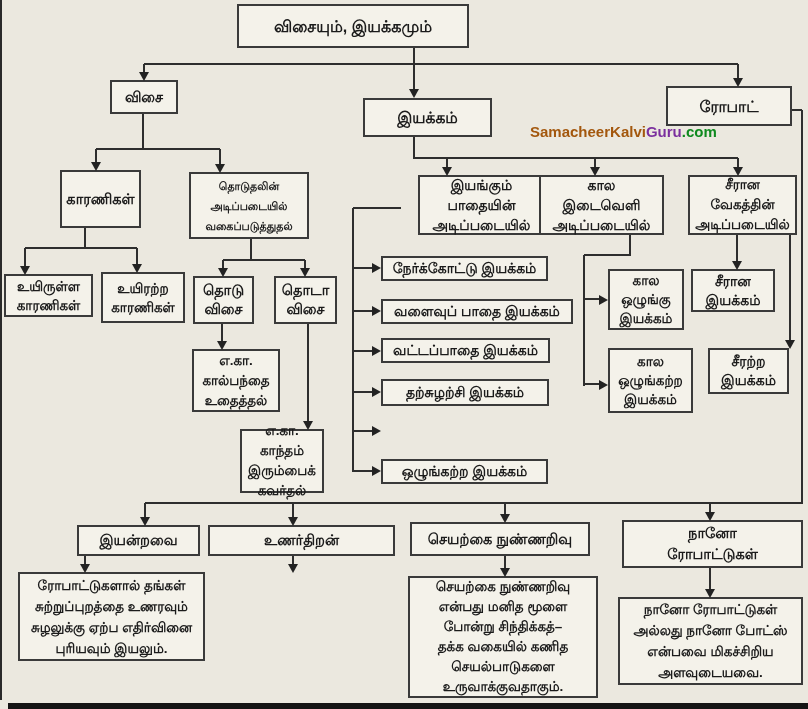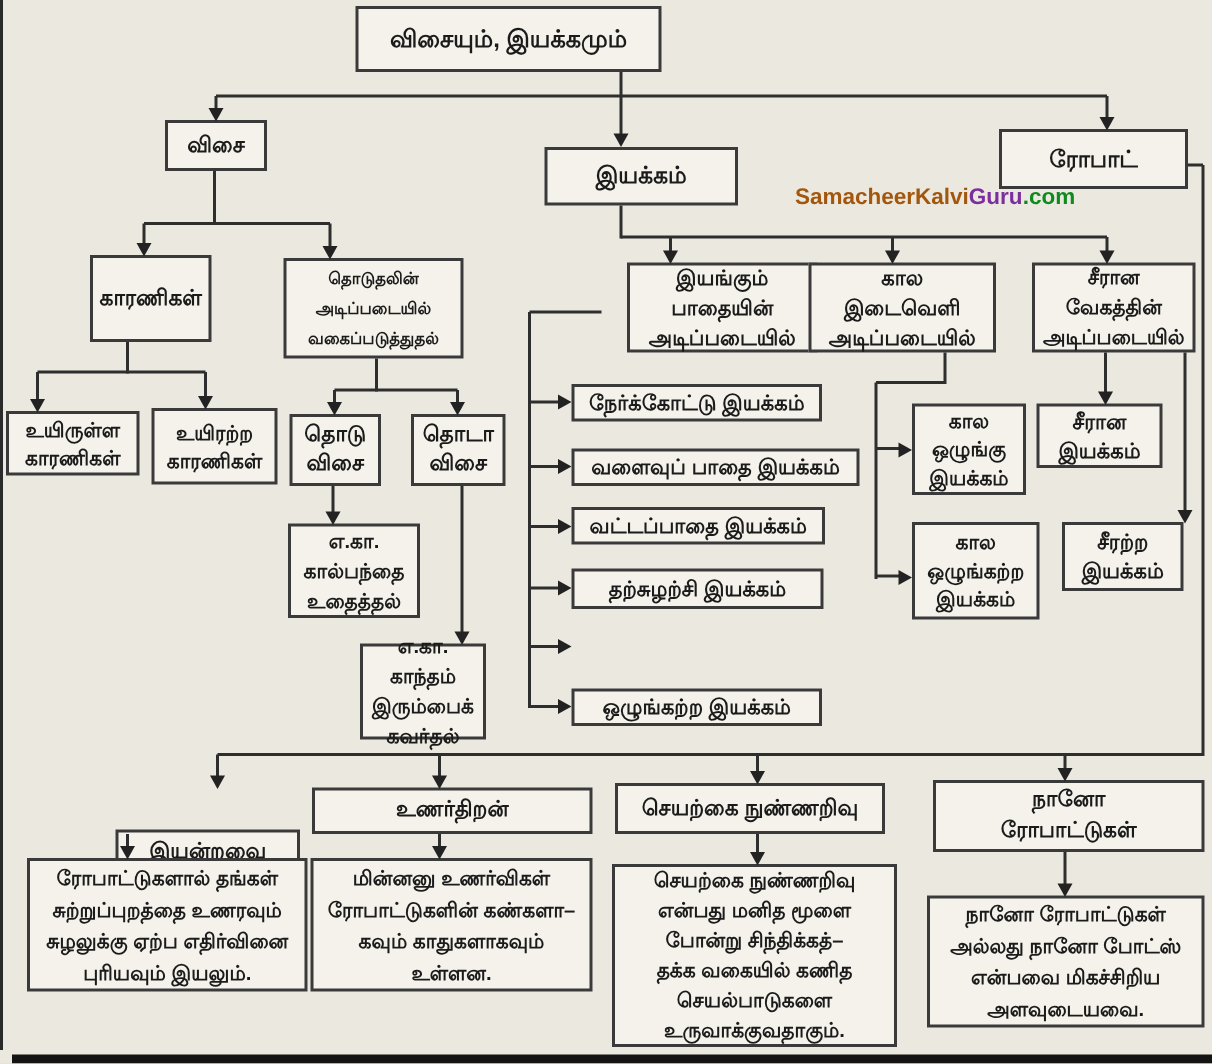--- a/index.html
+++ b/index.html
@@ -56,21 +56,21 @@
   }
   .scan-bottom{
     position:absolute;left:8px;top:703px;width:800px;height:6px;background:#141414;
   }
 </style>
 </head>
 <body>
 
 <div id="stage">
 
-  <div class="box" style="left:237px;top:4px;width:204px;height:44px;font-size:16px;">விசையும், இயக்கமும்</div>
+  <div class="box" style="left:237px;top:4px;width:232px;height:44px;font-size:16px;">விசையும், இயக்கமும்</div>
   <div class="box" style="left:110px;top:80px;width:68px;height:34px;">விசை</div>
   <div class="box" style="left:363px;top:98px;width:129px;height:39px;font-size:15.5px;">இயக்கம்</div>
   <div class="box" style="left:666px;top:86px;width:126px;height:40px;font-size:15.5px;">ரோபாட்</div>
 
   <div class="box" style="left:60px;top:170px;width:81px;height:58px;">காரணிகள்</div>
   <div class="box" style="left:189px;top:172px;width:120px;height:67px;font-size:11px;line-height:20px;">தொடுதலின்
 அடிப்படையில்
 வகைப்படுத்துதல்</div>
   <div class="box" style="left:4px;top:274px;width:89px;height:43px;font-size:13.5px;">உயிருள்ள
 காரணிகள்</div>
@@ -107,34 +107,30 @@
 ஒழுங்கு
 இயக்கம்</div>
   <div class="box" style="left:691px;top:269px;width:84px;height:43px;font-size:14px;">சீரான
 இயக்கம்</div>
   <div class="box" style="left:608px;top:348px;width:85px;height:65px;font-size:13.5px;">கால
 ஒழுங்கற்ற
 இயக்கம்</div>
   <div class="box" style="left:708px;top:348px;width:81px;height:46px;font-size:14px;">சீரற்ற
 இயக்கம்</div>
 
-  <div class="box" style="left:77px;top:525px;width:123px;height:31px;margin-top:28px;">இயன்றவை</div>
+  <div class="box" style="left:77px;top:525px;width:123px;height:31px;">இயன்றவை</div>
   <div class="box" style="left:208px;top:525px;width:187px;height:31px;">உணர்திறன்</div>
   <div class="box" style="left:410px;top:522px;width:180px;height:34px;">செயற்கை நுண்ணறிவு</div>
   <div class="box" style="left:622px;top:520px;width:181px;height:48px;line-height:21px;">நானோ
 ரோபாட்டுகள்</div>
 
   <div class="box desc" style="left:18px;top:572px;width:187px;height:89px;">ரோபாட்டுகளால் தங்கள்
 சுற்றுப்புறத்தை உணரவும்
 சுழலுக்கு ஏற்ப எதிர்வினை
 புரியவும் இயலும்.</div>
-  <div class="box desc" style="left:207px;top:572px;width:188px;height:89px;">மின்னனு உணர்விகள்
-ரோபாட்டுகளின் கண்களா–
-கவும் காதுகளாகவும்
-உள்ளன.</div>
   <div class="box desc" style="left:408px;top:576px;width:190px;height:122px;line-height:20px;">செயற்கை நுண்ணறிவு
 என்பது மனித மூளை
 போன்று சிந்திக்கத்–
 தக்க வகையில் கணித
 செயல்பாடுகளை
 உருவாக்குவதாகும்.</div>
   <div class="box desc" style="left:618px;top:597px;width:185px;height:88px;">நானோ ரோபாட்டுகள்
 அல்லது நானோ போட்ஸ்
 என்பவை மிகச்சிறிய
 அளவுடையவை.</div>

